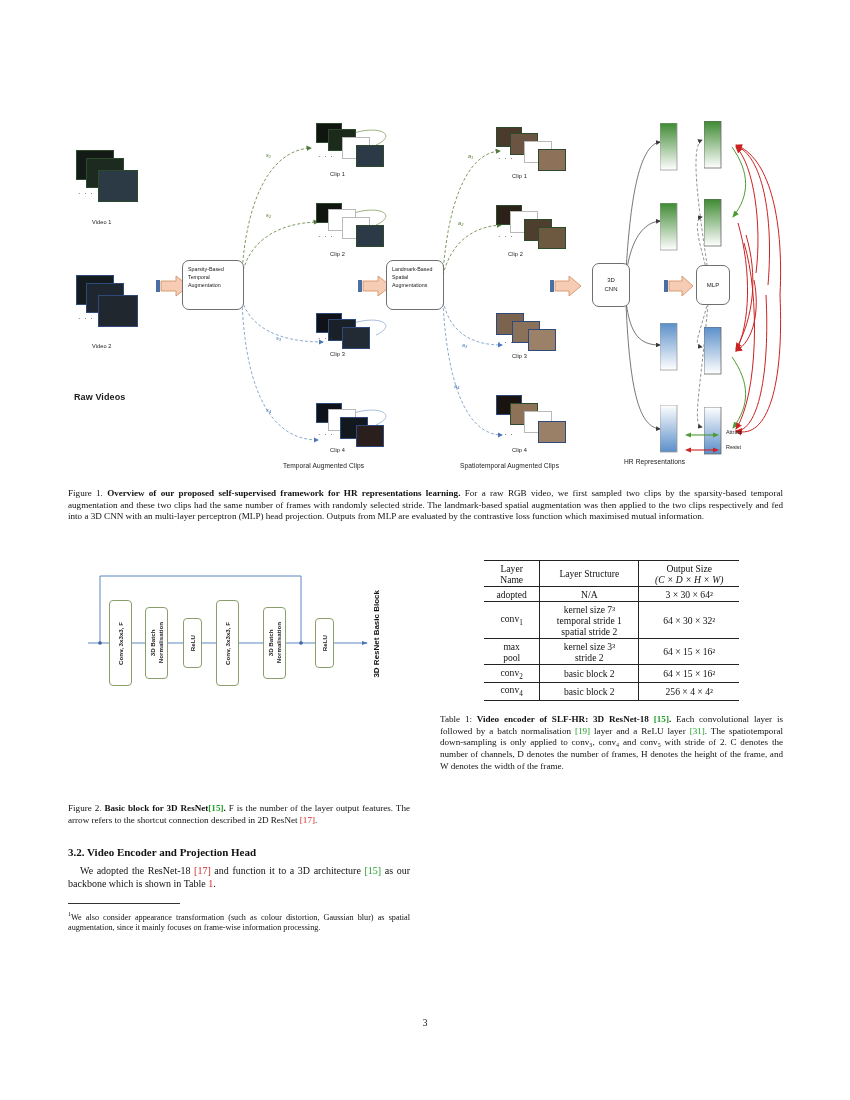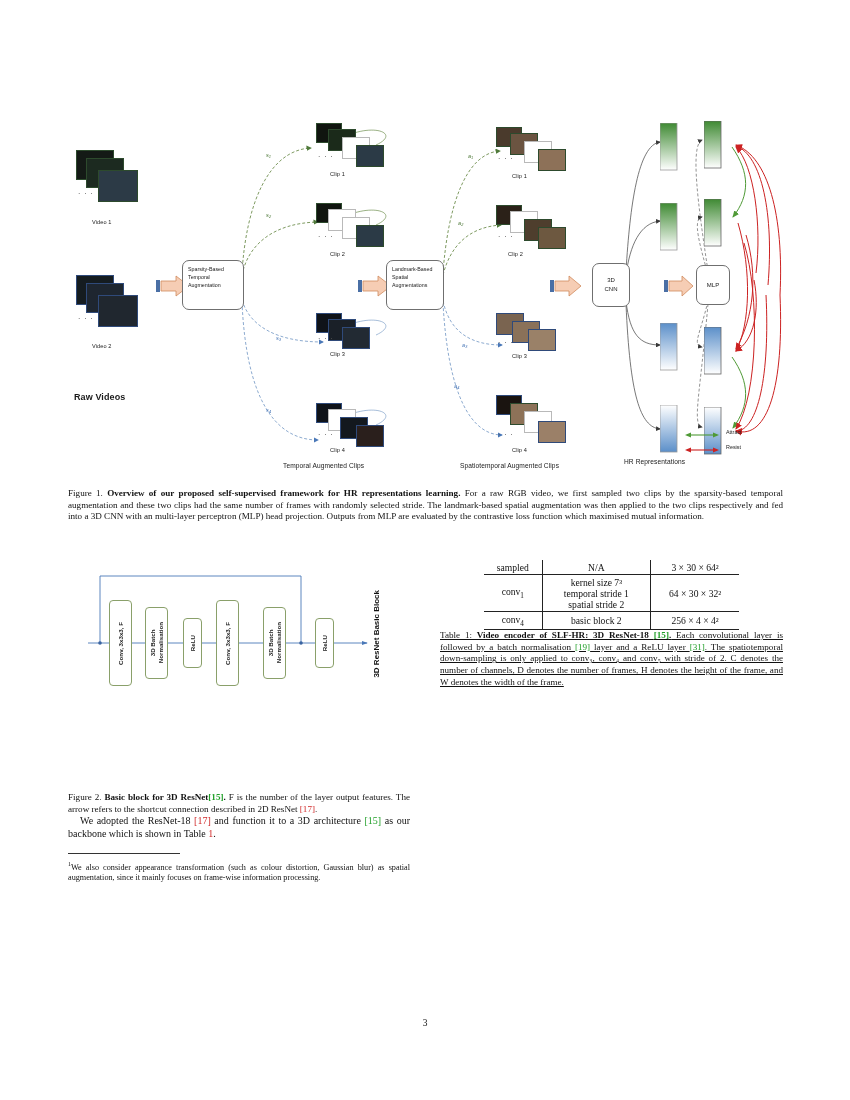--- a/index.html
+++ b/index.html
@@ -55,38 +55,38 @@
   
   #figure2{position:relative;width:342px;height:225px;}
   #fig2svg{position:absolute;left:0;top:0;}
   .f2box{position:absolute;border:1px solid #8aa06a;border-radius:4px;background:#fff;box-sizing:border-box;
          display:flex;align-items:center;justify-content:center;}
   .f2txt{font-family:"Liberation Sans",sans-serif;font-size:6.2px;font-weight:bold;color:#1a1a1a;
          writing-mode:vertical-rl;transform:rotate(180deg);white-space:nowrap;text-align:center;line-height:1.25;}
   .f2side{position:absolute;font-family:"Liberation Sans",sans-serif;font-size:8px;font-weight:bold;color:#111;
           writing-mode:vertical-rl;transform:rotate(180deg);white-space:nowrap;}
 
-  #fig2cap{margin-top:7px;}
+  #fig2cap{margin-top:18px;}
   h3.sec{font-family:"Liberation Serif",serif;font-size:11px;font-weight:bold;margin:20px 0 7px 0;}
   p.body{font-family:"Liberation Serif",serif;font-size:10px;line-height:12.6px;text-align:justify;margin:0;text-indent:12px;}
   .fnrule{width:112px;height:0;border-top:0.8px solid #333;margin:12px 0 5px 0;}
   .fn{font-family:"Liberation Serif",serif;font-size:8.2px;line-height:10.4px;text-align:justify;color:#111;}
   .fn sup{font-size:6px;}
 
   
   table.t1{border-collapse:collapse;width:255px;margin:0 auto;font-family:"Liberation Serif",serif;font-size:9.6px;}
   table.t1 td,table.t1 th{text-align:center;padding:1.5px 3px;font-weight:normal;vertical-align:middle;}
   .tb-top{border-top:1.1px solid #222;}
   .vline{border-left:1px solid #222;}
   .hl{border-bottom:0.8px solid #222;}
   .italic{font-style:italic;}
   sub{font-size:7.2px;}
   sup{font-size:7.2px;}
   .tblwrap{position:relative;}
-  #tbl1cap{text-decoration:underline;}
+  #tbl1cap{margin-top:13px;}
 
   
   #pageno{position:absolute;left:0;top:1018px;width:850px;text-align:center;
     font-family:"Liberation Serif",serif;font-size:9.5px;color:#111;}
 </style>
 </head>
 <body>
 
 <div class="page">
 
@@ -388,55 +388,87 @@
       </div>
 
       <div class="f2side" style="left:304px;top:30px;">3D ResNet Basic Block</div>
     </div>
 
     <div id="fig2cap" class="cap">
       <span>Figure 2.</span>
       <b>Basic block for 3D ResNet</b><b class="ref">[15]</b><b>.</b><span> F is the number of the layer output features. The arrow refers to the shortcut connection described in 2D ResNet </span><span class="refr">[17]</span><span>.</span>
     </div>
 
+    <h3 class="sec">3.2. Video Encoder and Projection Head</h3>
 
     <p class="body">
       <span>We adopted the ResNet-18 </span><span class="refr">[17]</span><span> and function it to a 3D architecture </span><span class="ref">[15]</span><span> as our backbone which is shown in Table </span><span class="refr">1</span><span>.</span>
     </p>
 
     <div class="fnrule"></div>
     <div class="fn">
       <sup>1</sup><span>We also consider appearance transformation (such as colour distortion, Gaussian blur) as spatial augmentation, since it mainly focuses on frame-wise information processing.</span>
     </div>
   </div>
 
   <div id="colR">
     <div class="tblwrap">
       <table class="t1">
         <tbody>
+            <tr class="tb-top">
+          <td class="hl" style="width:52px;">
+            <div>Layer</div>
+            <div>Name</div>
+          </td>
+          <td class="hl vline" style="width:100px;">
+            <div>Layer Structure</div>
+          </td>
+          <td class="hl vline" style="width:103px;">
+            <div>Output Size</div>
+            <div class="italic">(C × D × H × W)</div>
+          </td>
+        </tr>
 
         <tr>
-          <td class="hl"><span>sampled</span></td>
+          <td class="hl"><span>adopted</span></td>
           <td class="hl vline">
                 <div>N/A</div>
               </td>
           <td class="hl vline"><span>3 × 30 × 64²</span></td>
         </tr>
 
         <tr>
           <td class="hl"><span>conv</span><sub>1</sub></td>
           <td class="hl vline">
             <div>kernel size 7³</div>
             <div>temporal stride 1</div>
             <div>spatial stride 2</div>
           </td>
           <td class="hl vline"><span>64 × 30 × 32²</span></td>
         </tr>
 
-
+        <tr>
+          <td class="hl">
+                <div>max</div>
+                <div>pool</div>
+              </td>
+          <td class="hl vline">
+            <div>kernel size 3³</div>
+            <div>stride 2</div>
+          </td>
+          <td class="hl vline"><span>64 × 15 × 16²</span></td>
+        </tr>
+
+        <tr>
+          <td class="hl"><span>conv</span><sub>2</sub></td>
+          <td class="hl vline">
+                <div>basic block 2</div>
+              </td>
+          <td class="hl vline"><span>64 × 15 × 16²</span></td>
+        </tr>
         <tr>
           <td class="hl"><span>conv</span><sub>4</sub></td>
           <td class="hl vline">
                 <div>basic block 2</div>
               </td>
           <td class="hl vline"><span>256 × 4 × 4²</span></td>
         </tr>
 
       </tbody>
         </table>

